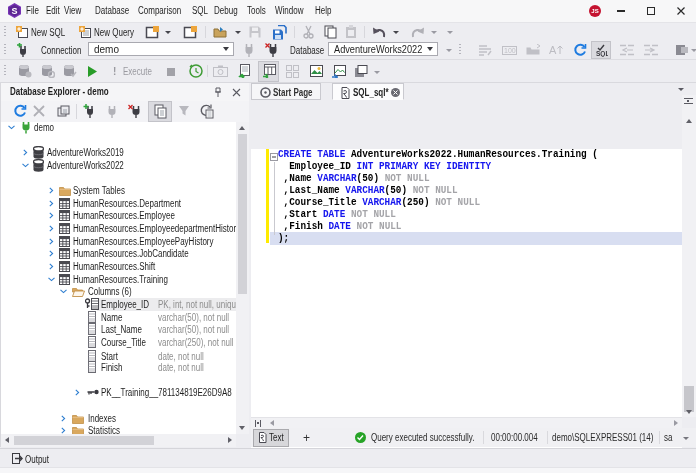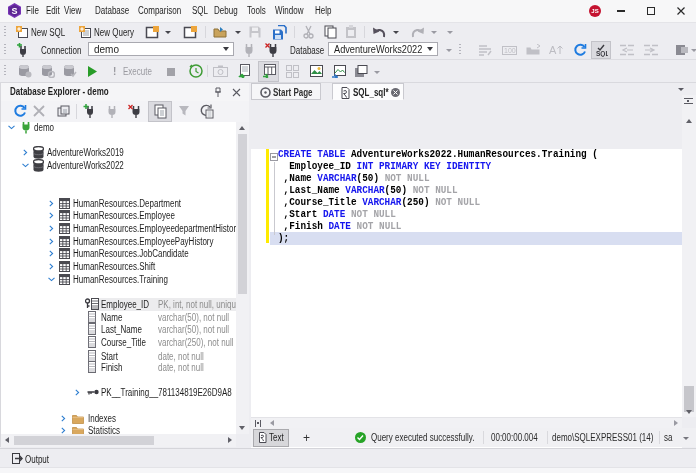--- a/index.html
+++ b/index.html
@@ -370,20 +370,30 @@
           <svg class="ico" style="left:20px;top:3px" width="9" height="7">
             <path d="M1.5 1.8 L4.5 4.6 L7.5 1.8" stroke="#2e7ed0" stroke-width="1.1" fill="none"></path>
           </svg>
           <svg class="ico" style="left:32px;top:0px" width="11" height="13">
             <path d="M0.5 2.5 v8 a5 2.2 0 0 0 10 0 v-8" fill="#3f3f44"></path>
             <ellipse cx="5.5" cy="2.8" rx="5" ry="2.2" fill="#fff" stroke="#3f3f44" stroke-width="1.4"></ellipse>
             <path d="M0.5 6.5 a5 2.2 0 0 0 10 0" fill="none" stroke="#77777e" stroke-width="0.8"></path>
           </svg>
           <div class="tx" style="left:46px;">AdventureWorks2022</div>
         </div>
+<div class="trow" style="top:62px;">
+          <svg class="ico" style="left:47px;top:2px" width="7" height="9">
+            <path d="M1.8 1.8 L4.6 4.5 L1.8 7.2" stroke="#2e7ed0" stroke-width="1.1" fill="none"></path>
+          </svg>
+          <svg class="ico" style="left:58px;top:1px" width="12" height="11">
+            <path d="M0.5 2.5 h4 l1 1.5 h6 v6.5 h-11 Z" fill="#d9a85e" stroke="#c29048" stroke-width="0.8"></path>
+            <path d="M0.5 4.5 h11" stroke="#e8c088" stroke-width="0.8"></path>
+          </svg>
+          <div class="tx" style="left:72px;">System Tables</div>
+        </div>
 <div class="trow" style="top:87px;">
           <svg class="ico" style="left:47px;top:2px" width="7" height="9">
             <path d="M1.8 1.8 L4.6 4.5 L1.8 7.2" stroke="#2e7ed0" stroke-width="1.1" fill="none"></path>
           </svg>
           <svg class="ico" style="left:58px;top:1px" width="11" height="11">
             <rect x="0.5" y="0.5" width="10" height="10" fill="#fff" stroke="#4a4a50"></rect>
             <rect x="0.5" y="0.5" width="10" height="2.6" fill="#4a4a50"></rect>
             <path d="M0.5 5.6 h10 M0.5 8 h10 M3.8 3 v7.5 M7.2 3 v7.5" stroke="#4a4a50" stroke-width="0.9"></path>
           </svg>
           <div class="tx" style="left:72px;">HumanResources.Employee</div>
@@ -446,20 +456,30 @@
 <div class="trow" style="top:151px;">
           <svg class="ico" style="left:46px;top:3px" width="9" height="7">
             <path d="M1.5 1.8 L4.5 4.6 L7.5 1.8" stroke="#2e7ed0" stroke-width="1.1" fill="none"></path>
           </svg>
           <svg class="ico" style="left:58px;top:1px" width="11" height="11">
             <rect x="0.5" y="0.5" width="10" height="10" fill="#fff" stroke="#4a4a50"></rect>
             <rect x="0.5" y="0.5" width="10" height="2.6" fill="#4a4a50"></rect>
             <path d="M0.5 5.6 h10 M0.5 8 h10 M3.8 3 v7.5 M7.2 3 v7.5" stroke="#4a4a50" stroke-width="0.9"></path>
           </svg>
           <div class="tx" style="left:72px;">HumanResources.Training</div>
+        </div>
+<div class="trow" style="top:163px;">
+          <svg class="ico" style="left:58px;top:3px" width="9" height="7">
+            <path d="M1.5 1.8 L4.5 4.6 L7.5 1.8" stroke="#2e7ed0" stroke-width="1.1" fill="none"></path>
+          </svg>
+          <svg class="ico" style="left:71px;top:1px" width="13" height="11">
+            <path d="M0.5 2.5 h4 l1 1.5 h5 v2 h-10 Z" fill="#d9a85e" stroke="#c29048" stroke-width="0.8"></path>
+            <path d="M0.5 10.5 l2 -5.5 h10 l-2 5.5 Z" fill="#fdf6ec" stroke="#c29048" stroke-width="0.9"></path>
+          </svg>
+          <div class="tx" style="left:87px;">Columns (6)</div>
         </div>
 <div class="trow" style="top:176px;">
           <div class="abs" style="left:96px;top:0;width:139px;height:13px;background:#ececee;"></div>
           <svg class="ico" style="left:84px;top:0px" width="14" height="12">
             <rect x="6.5" y="0.5" width="7" height="11" fill="#fff" stroke="#4a4a50"></rect>
             <path d="M6.5 3 h7 M6.5 5.5 h7 M6.5 8 h7 M6.5 10 h7" stroke="#4a4a50" stroke-width="0.8"></path>
             <circle cx="2.5" cy="3" r="2" fill="none" stroke="#3a3a40" stroke-width="1.3"></circle>
             <path d="M2.5 5 v5 M2.5 8 h2" stroke="#3a3a40" stroke-width="1.3"></path>
           </svg>
           <div class="tx" style="left:100px;">Employee_ID</div>

